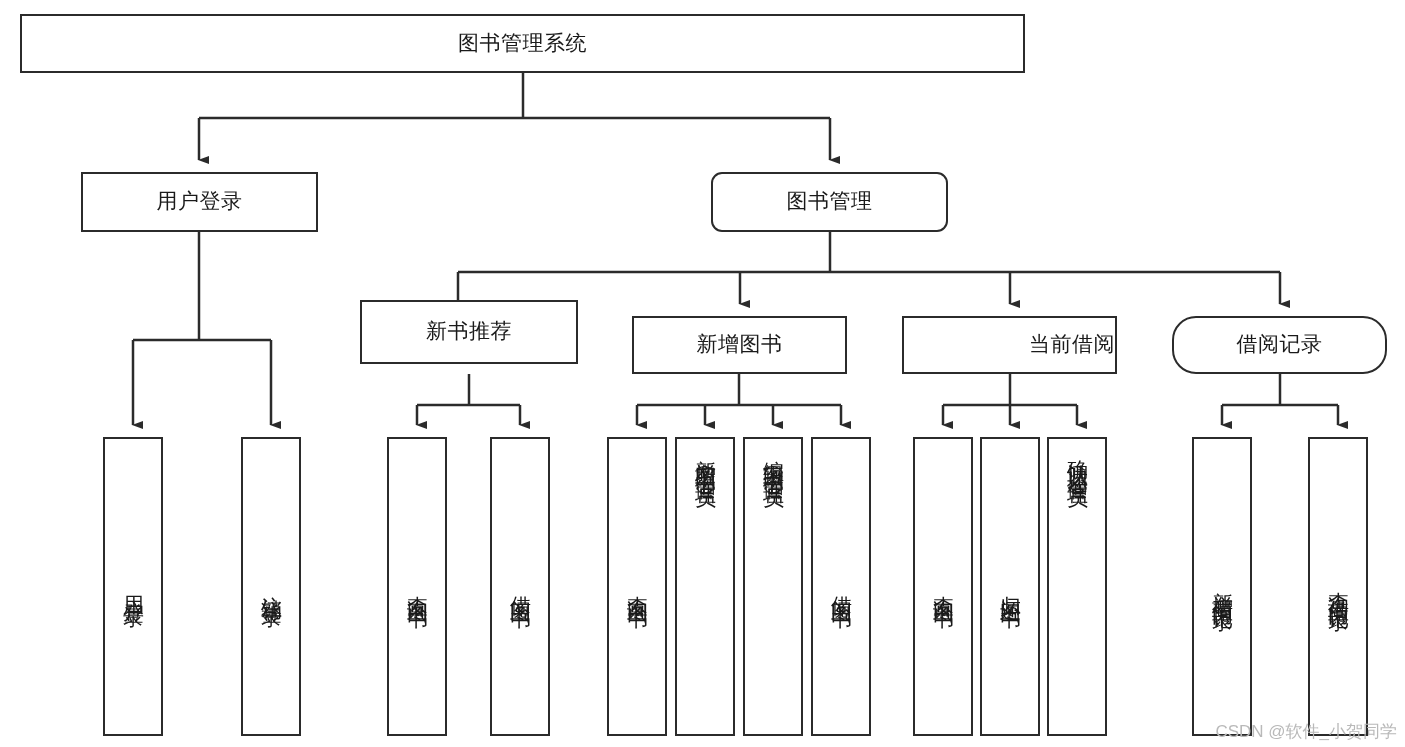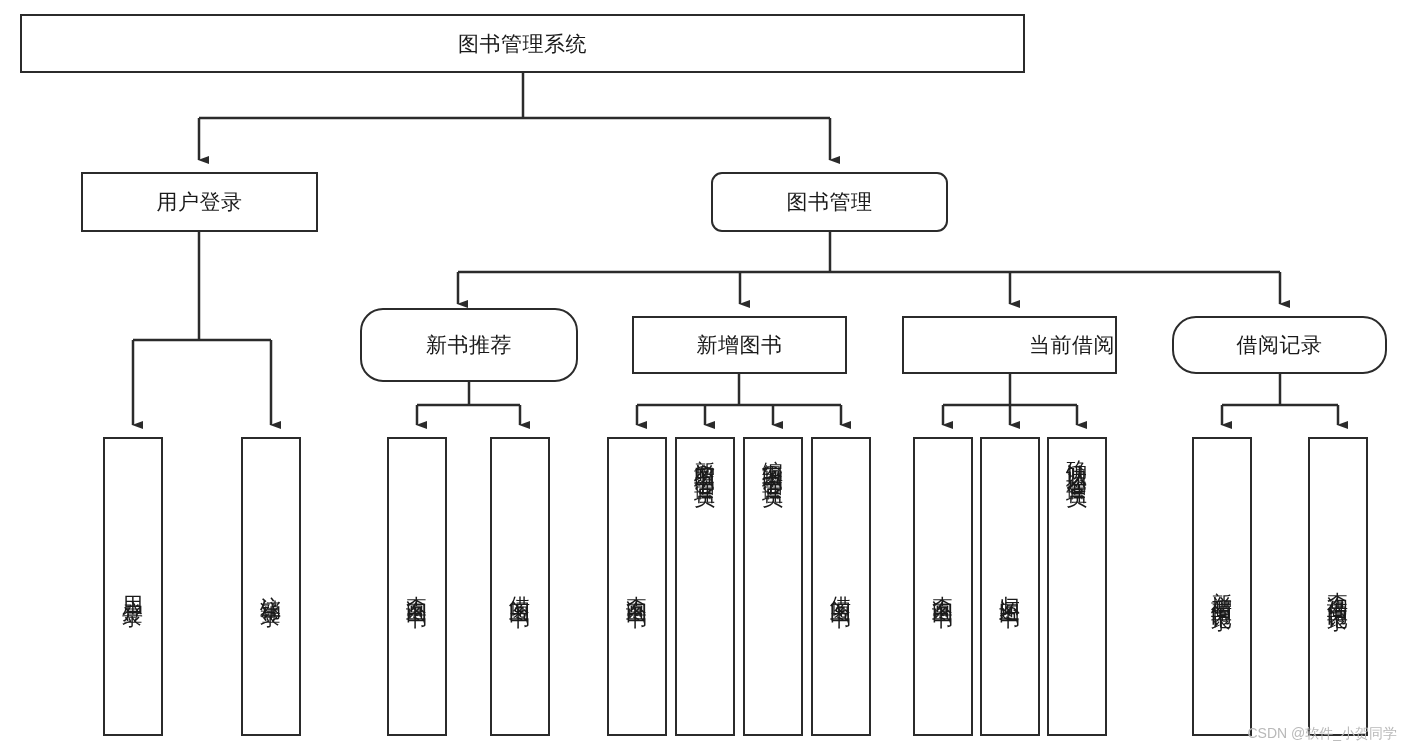--- a/index.html
+++ b/index.html
@@ -27,20 +27,21 @@
     height: 747px;
   }
   .node-box {
     position: absolute;
     box-sizing: border-box;
     background: #ffffff;
     border: 2px solid #2b2b2b;
     display: flex;
     align-items: center;
     justify-content: center;
+    font-family: Liberation Serif, serif;
   }
   .node-label-h {
     font-size: 21px;
     color: #1a1a1a;
     line-height: 1.1;
     white-space: nowrap;
     letter-spacing: 0.5px;
   }
   .node-box.leaf {
     align-items: flex-start;
@@ -60,21 +61,21 @@
     padding-top: 4px;
   }
   .node-box.leaf.mid-aligned {
     align-items: center;
     padding-top: 0;
   }
   #watermark {
     position: absolute;
     right: 8px;
     bottom: 4px;
-    font-size: 14px;
+    font-size: 17px;
     color: #b9b9b9;
     white-space: nowrap;
     pointer-events: none;
   }
 </style>
 </head>
 <body>
 
 <div id="diagram-root">
 
@@ -145,21 +146,21 @@
   </div>
 
   <div class="node-box" style="left:81px; top:172px; width:237px; height:60px;">
     <span class="node-label-h">用户登录</span>
   </div>
 
   <div class="node-box" style="left:711px; top:172px; width:237px; height:60px;border-radius:11px;">
     <span class="node-label-h">图书管理</span>
   </div>
 
-  <div class="node-box" style="left:360px; top:308px; width:218px; height:74px;border-radius:23px;">
+  <div class="node-box" style="left:360px; top:300px; width:218px; height:64px;">
     <span class="node-label-h">新书推荐</span>
   </div>
 
   <div class="node-box" style="left:632px; top:316px; width:215px; height:58px;">
     <span class="node-label-h">新增图书</span>
   </div>
 
   <div class="node-box" style="left:902px; top:316px; width:215px; height:58px;justify-content:flex-end;">
     <span class="node-label-h">当前借阅</span>
   </div>

